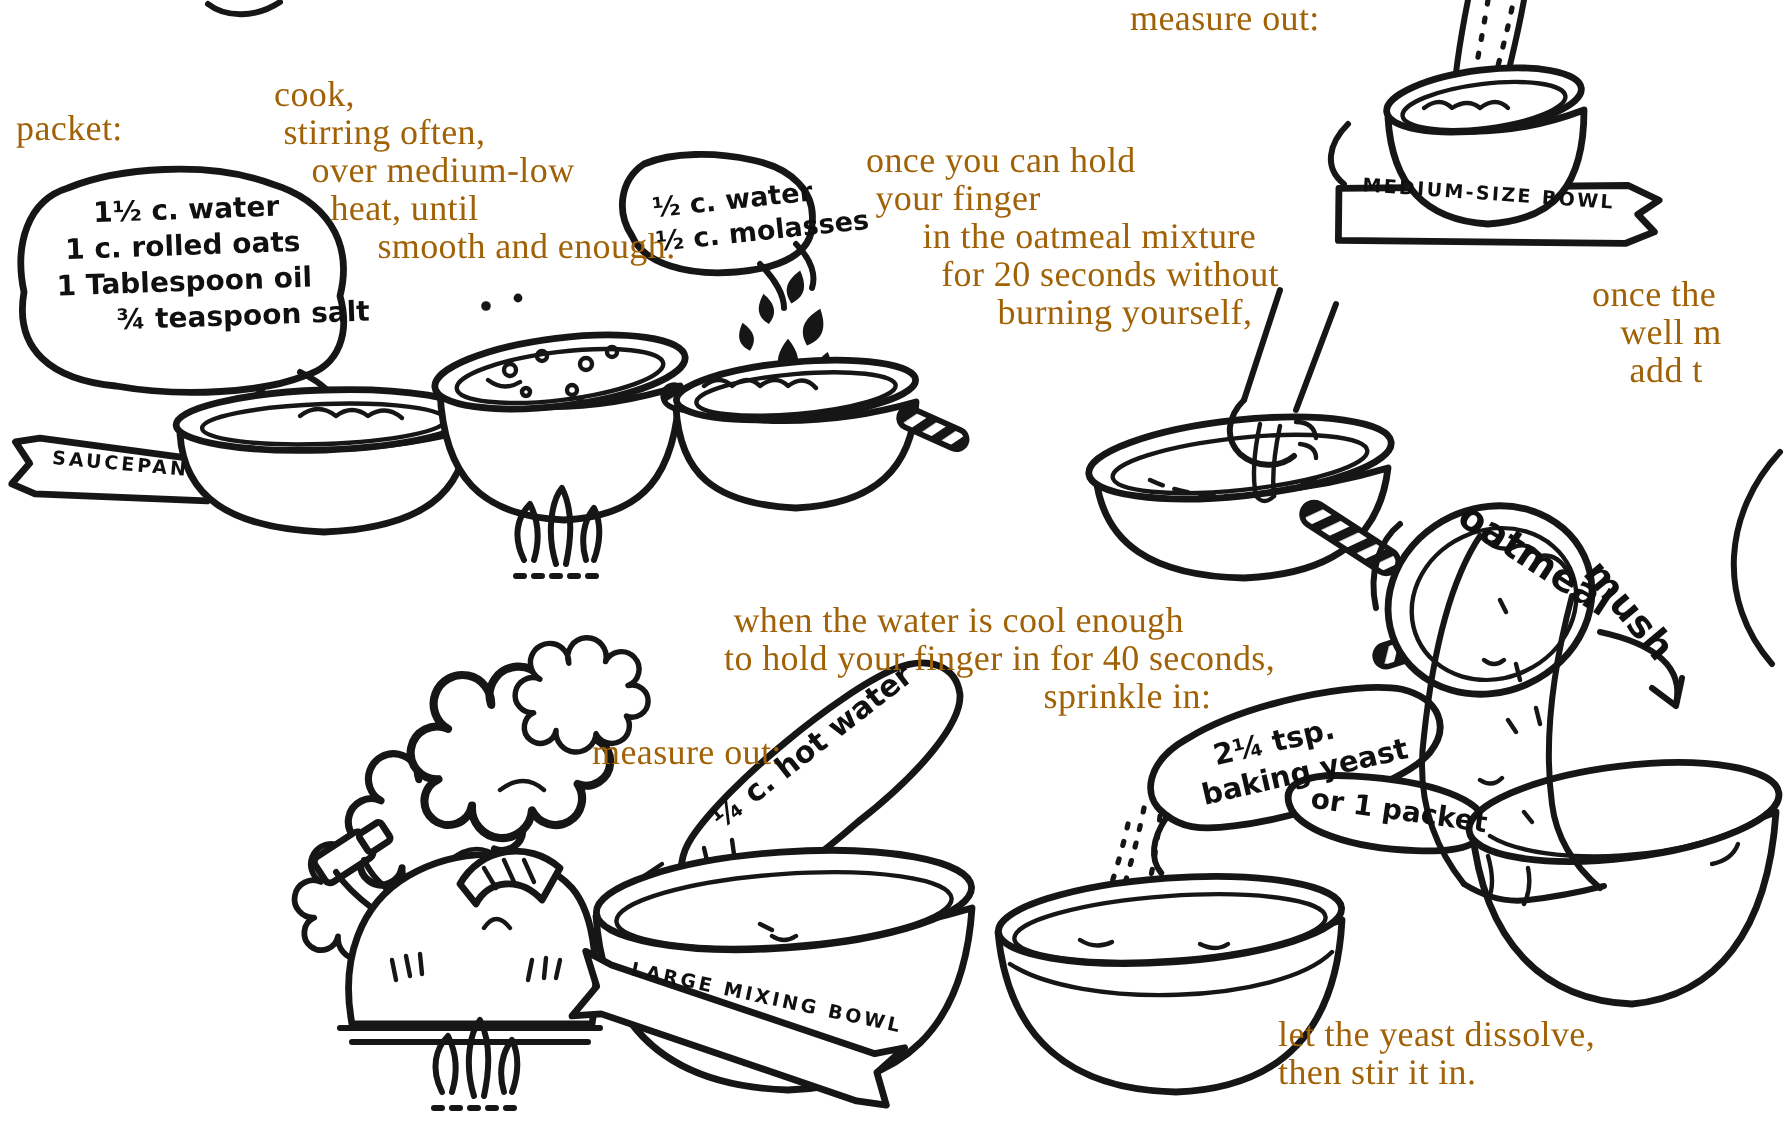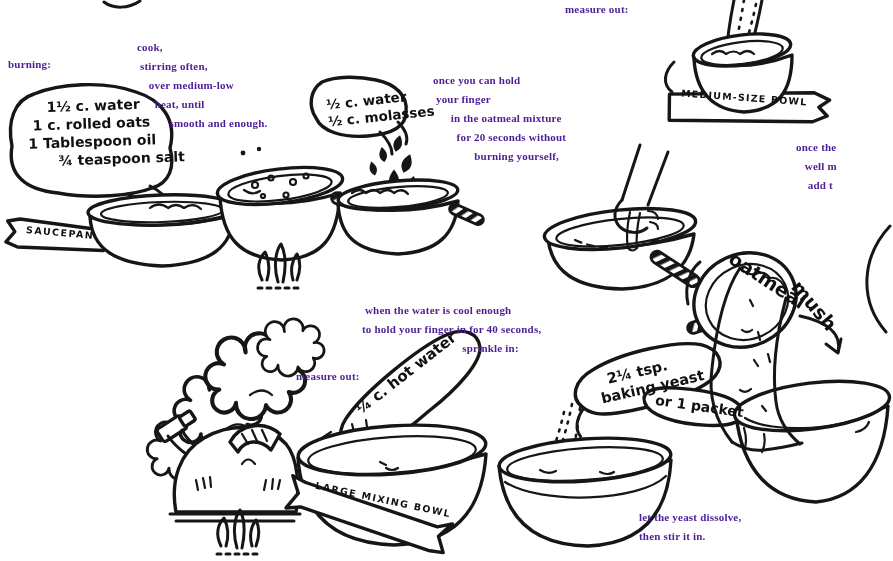--- a/index.html
+++ b/index.html
@@ -1,21 +1,21 @@
 <!DOCTYPE html>
 <html><head>
 <meta charset="utf-8">
 <style>
   *{margin:0;padding:0;box-sizing:border-box}
   html,body{background:#ffffff}
   #canvas{position:relative;width:893px;height:561px;background:#fff;overflow:hidden;
           font-family:"Liberation Serif",serif}
   #art{position:absolute;left:0;top:0}
-  .t{position:absolute;white-space:pre;font-weight:700;font-size:11px;line-height:19px;
-     color:#4c1d95;letter-spacing:.2px;font-family:"Liberation Serif",serif}
+  .t{position:absolute;white-space:pre;font-weight:400;font-size:18px;line-height:19px;
+     color:#a16207;letter-spacing:.2px;font-family:"Liberation Serif",serif}
   .hw{position:absolute;white-space:pre;font-family:"DejaVu Sans",sans-serif;
       font-weight:700;color:#101010}
   .rlabel{position:absolute;font-family:"DejaVu Sans",sans-serif;font-weight:700;
       font-size:9.5px;letter-spacing:1.5px;color:#101010;white-space:pre}
   .ink{fill:none;stroke:#161616;stroke-width:3;stroke-linecap:round;stroke-linejoin:round}
   .inkt{fill:none;stroke:#161616;stroke-width:2.2;stroke-linecap:round;stroke-linejoin:round}
   .inkw{fill:#ffffff;stroke:#161616;stroke-width:3.4;stroke-linecap:round;stroke-linejoin:round}
   .inkb{fill:#161616;stroke:none}
   .dots{fill:none;stroke:#161616;stroke-width:2.6;stroke-linecap:round;stroke-dasharray:2 7}
   .handle{fill:url(#candy);stroke:#161616;stroke-width:2.8}
@@ -234,21 +234,21 @@
         <path class="ink" d="M786,298 C776,336 772,372 776,402 C778,418 786,432 800,444"></path>
         <path class="ink" d="M732,442 q16,10 32,8 q18,-2 38,-7"></path>
         <path class="inkt" d="M740,268 q8,8 16,6 q8,-4 14,4 q10,-2 16,12"></path>
         <path class="inkt" d="M744,428 q4,14 0,22 M764,434 q2,10 -2,18"></path>
         <path class="inkt" d="M742,330 q5,4 10,0 M754,360 l4,6 M740,390 q6,4 11,-1 M762,406 l4,5 M750,300 l3,6 M758,332 l2,8 M768,354 l2,8"></path>
         <path class="inkt" d="M856,432 q10,-2 13,-10"></path>
       </g>
     </g>
   </svg>
 
-  <div class="t" style="left:8px;top:55px">burning:</div>
+  <div class="t" style="left:8px;top:55px">packet:</div>
   <div class="t" style="left:137px;top:38px">cook,
  stirring often,
     over medium-low
       heat, until
            smooth and enough.</div>
   <div class="t" style="left:565px;top:0px">measure out:</div>
   <div class="t" style="left:433px;top:71px">once you can hold
  your finger
       in the oatmeal mixture
         for 20 seconds without

